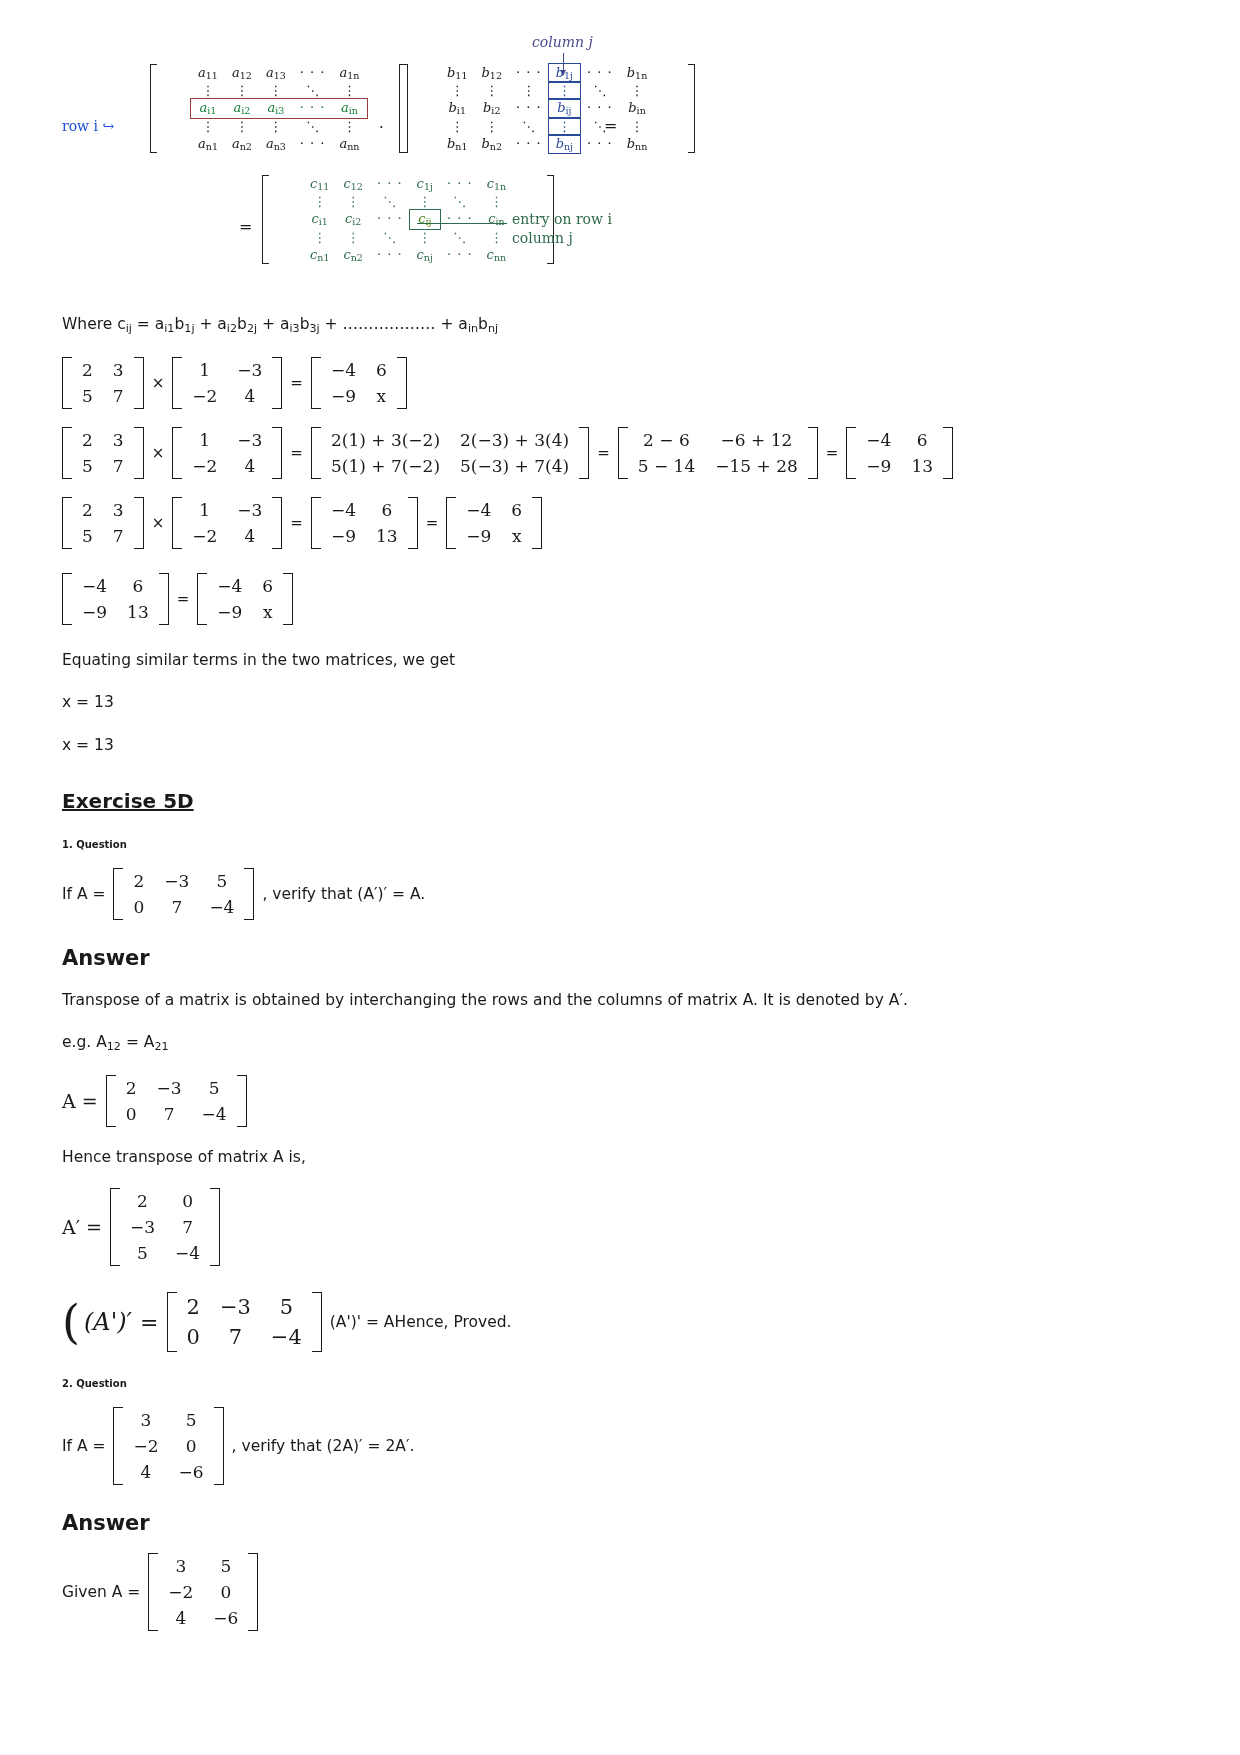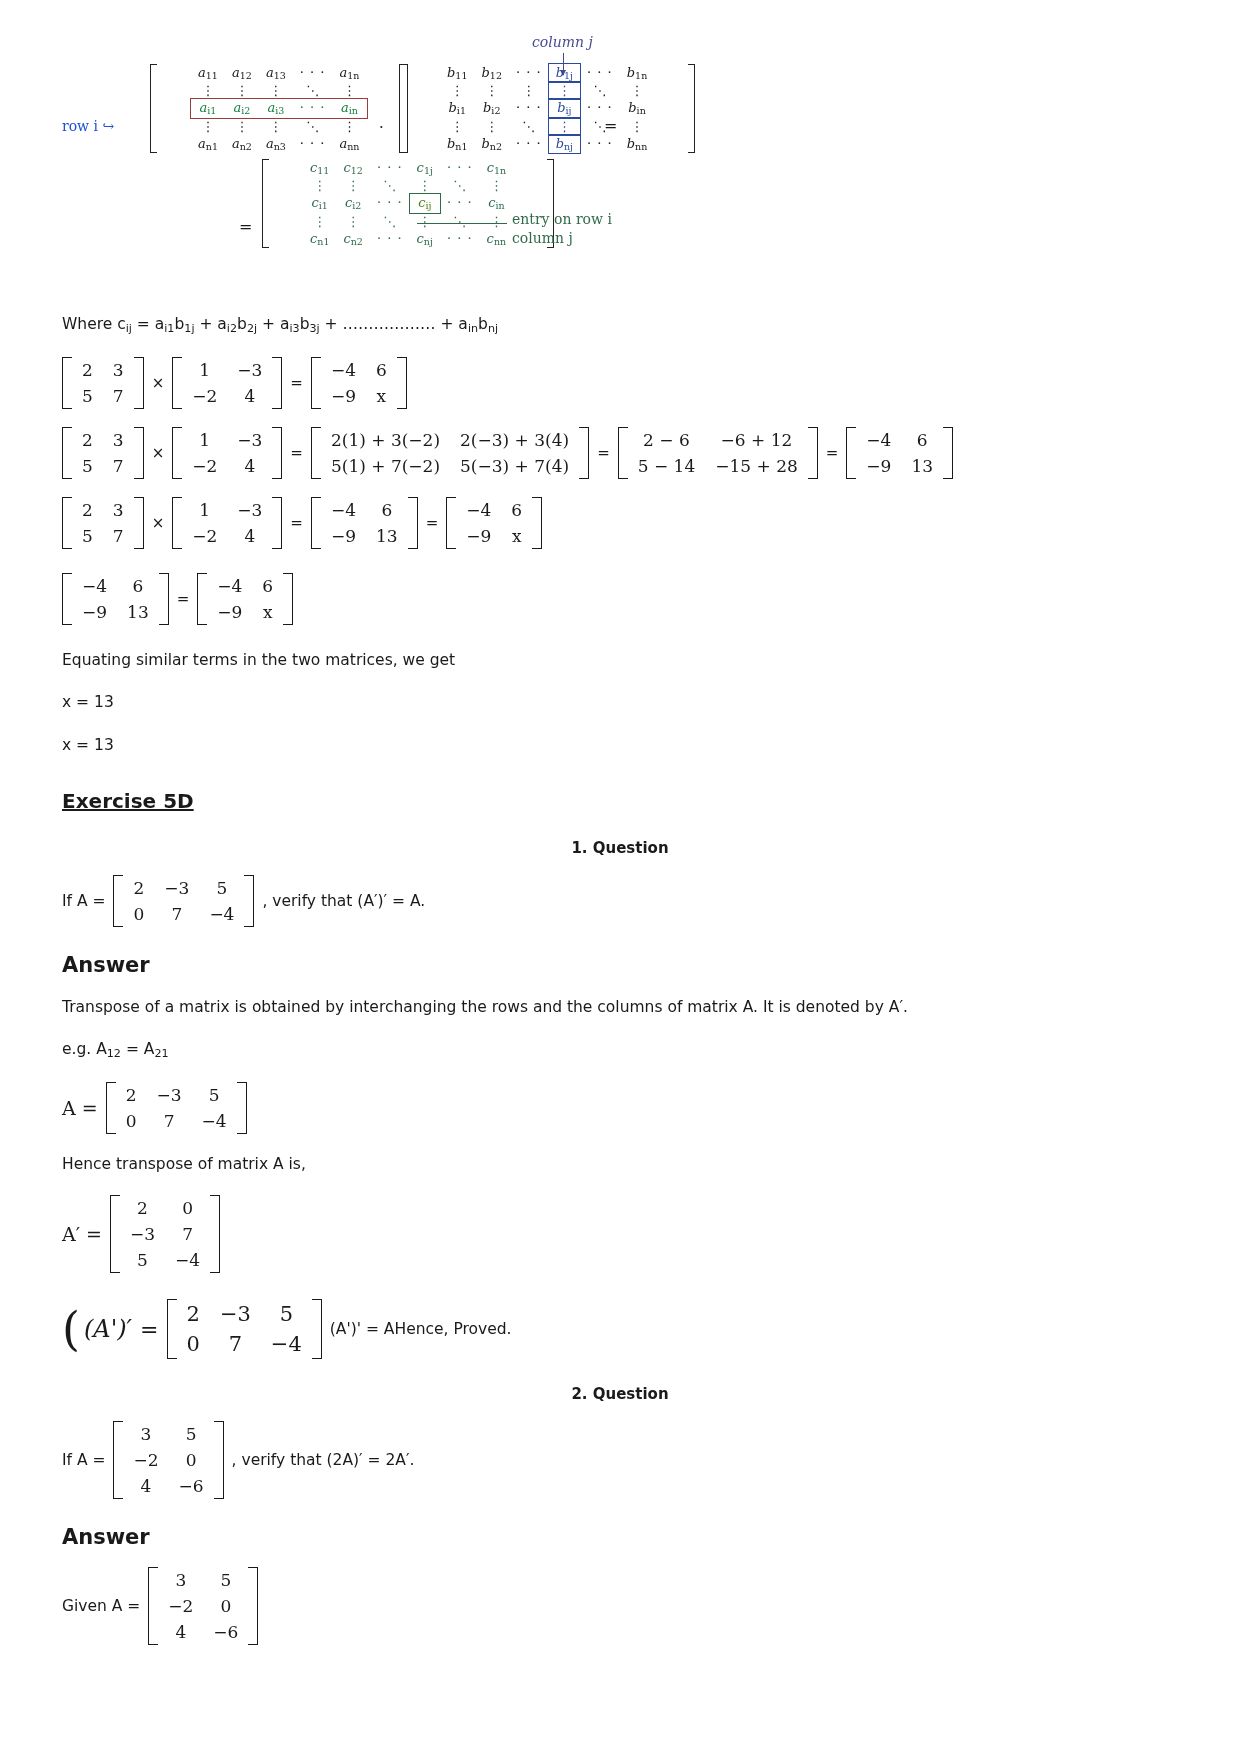--- a/index.html
+++ b/index.html
@@ -92,21 +92,21 @@
     left: 0px; top: 84px;
     color: #1d4ed8;
     font-size: 14px;
     white-space: nowrap;
   }
   .diagram .mA { position: absolute; left: 88px; top: 30px; }
   .diagram .dotmul { position: absolute; left: 317px; top: 84px; font-size: 15px; }
   .diagram .mB { position: absolute; left: 337px; top: 30px; }
   .diagram .eq1 { position: absolute; left: 542px; top: 82px; font-size: 16px; }
   .diagram .eq2 { position: absolute; left: 177px; top: 183px; font-size: 16px; }
-  .diagram .mC { position: absolute; left: 200px; top: 125px; }
+  .diagram .mC { position: absolute; left: 200px; top: 141px; }
   .diagram .entry-note {
     position: absolute;
     left: 450px; top: 176px;
     color: #2f6b4a;
     font-size: 14px;
     line-height: 1.35;
     font-style: normal;
   }
   .diagram .leader {
     position: absolute;
@@ -132,24 +132,23 @@
     color: #1a1a1a;
   }
   .sub { font-size: 0.72em; vertical-align: -0.3em; }
   h2.exercise {
     font-size: 20px;
     font-weight: bold;
     margin: 32px 0 22px 0;
     text-decoration: underline;
   }
   h3.qnum {
-    font-size: 15px;
+    font-size: 10px;
     font-weight: bold;
     margin: 26px 0 18px 0;
-    text-align: center;
   }
   h3.answer {
     font-size: 21px;
     font-weight: bold;
     margin: 26px 0 18px 0;
   }
   .eqline {
     display: flex;
     align-items: center;
     gap: 8px;

